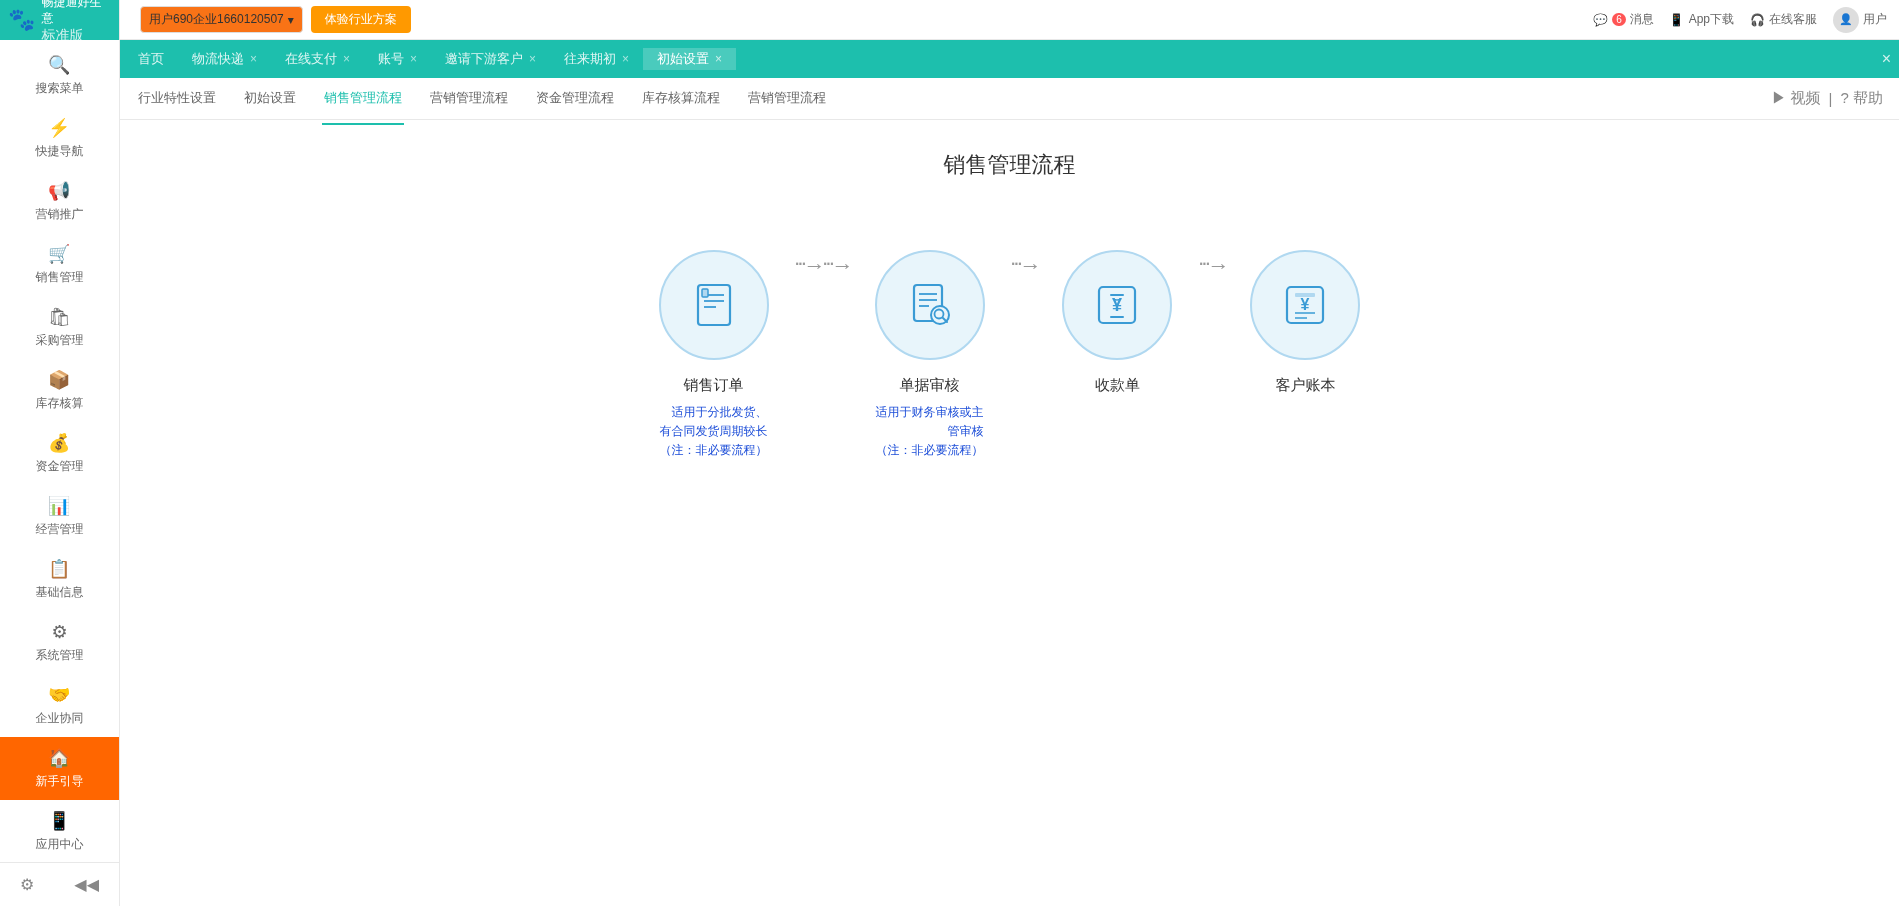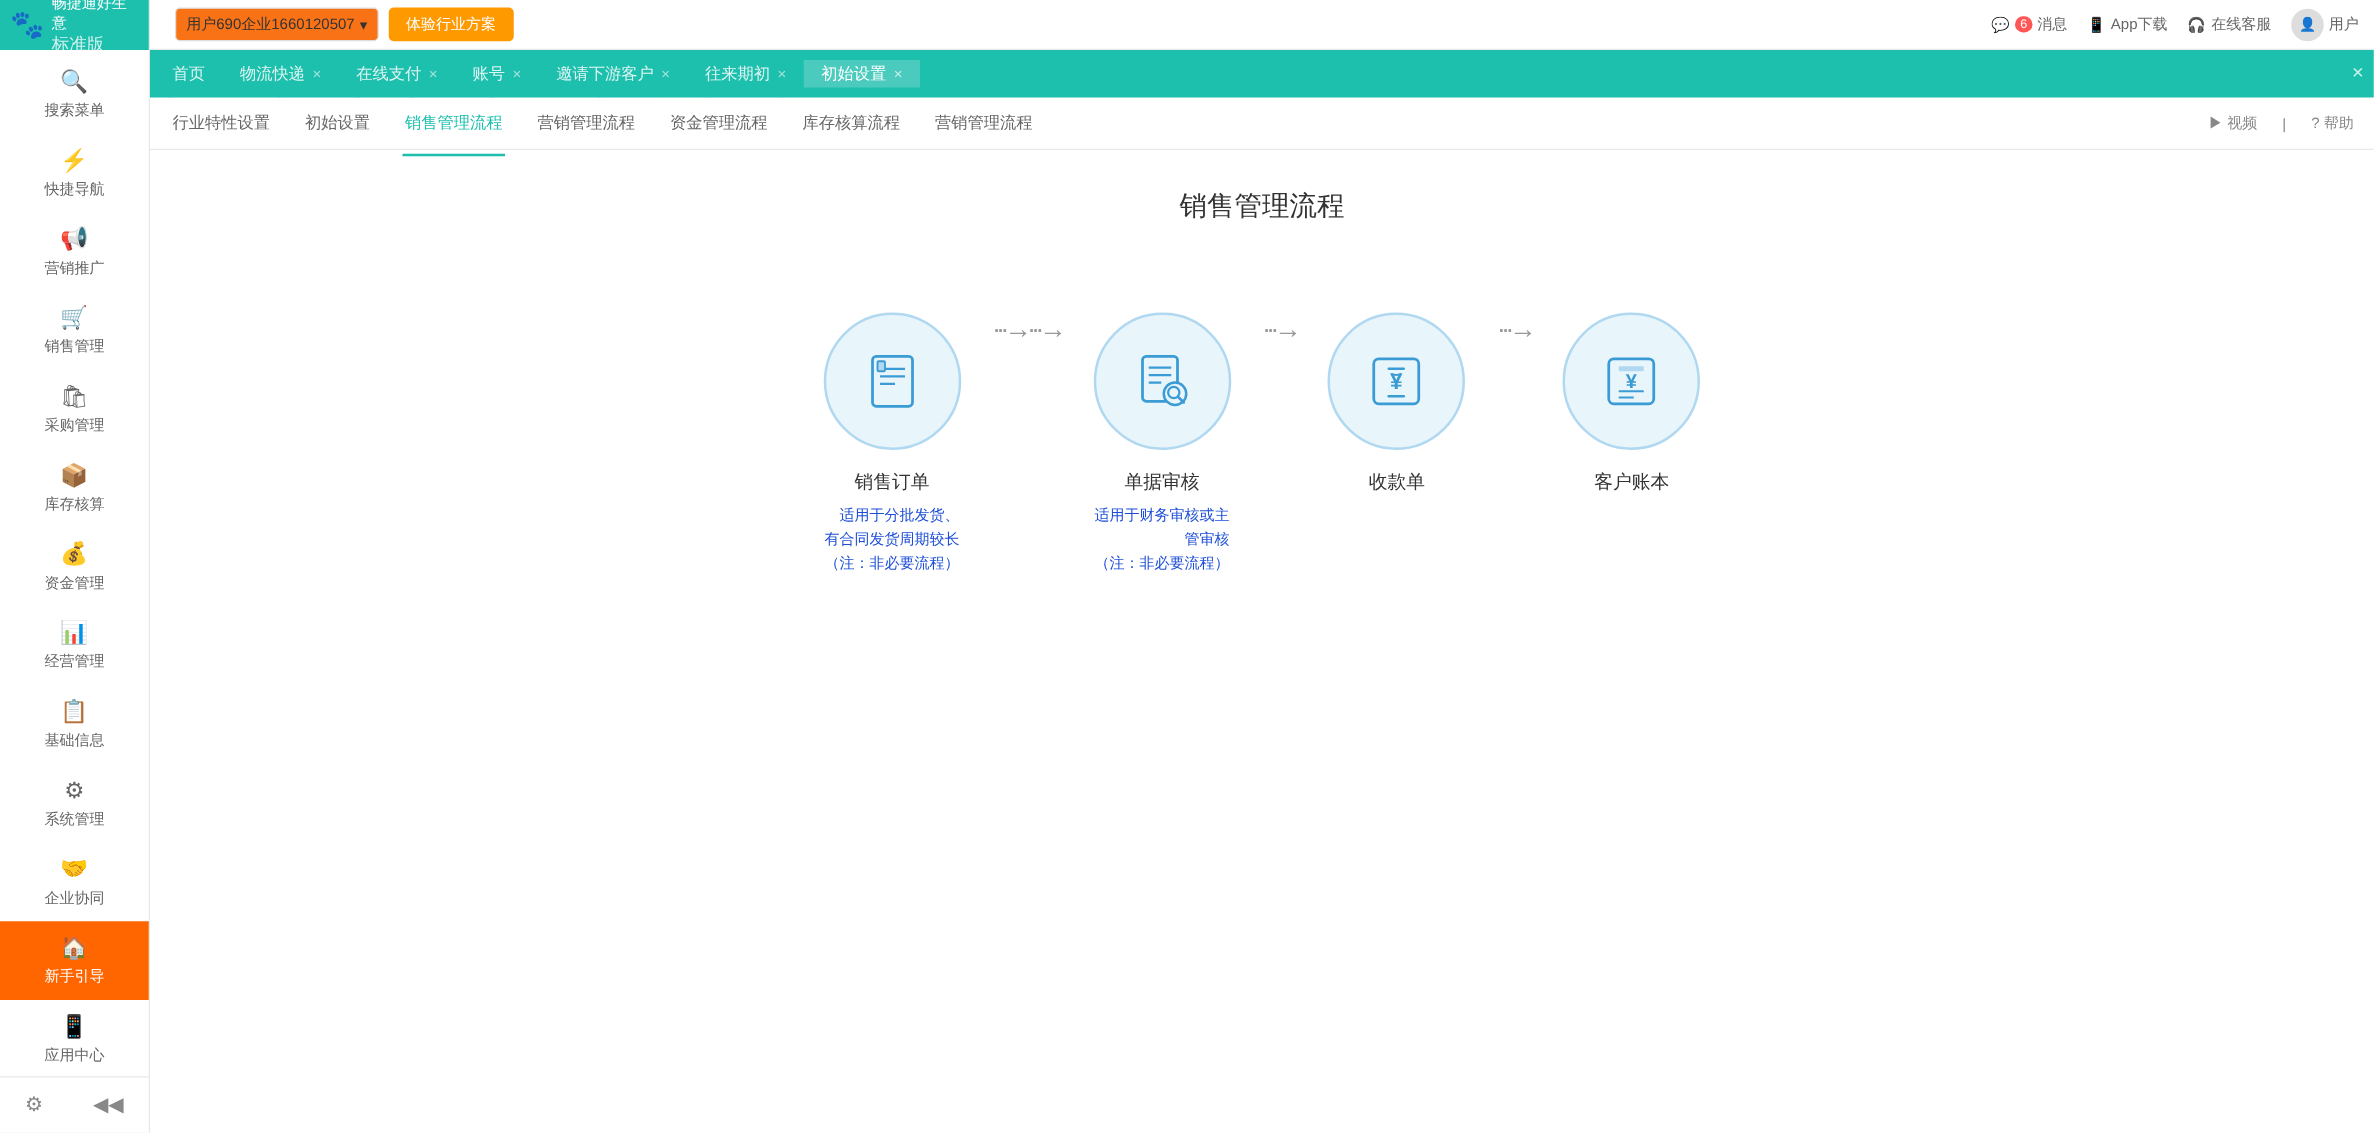--- a/index.html
+++ b/index.html
@@ -131,21 +131,21 @@
       font-size: 13px;
       color: #666;
       cursor: pointer;
       height: 52px;
       display: flex; align-items: center;
       border-bottom: 2px solid transparent;
       padding: 0 2px;
       white-space: nowrap;
     }
     .sub-tab.active { color: #1dbfad; border-bottom-color: #1dbfad; }
-    .sub-tabs-right { margin-left: auto; display: flex; gap: 20px; align-items: center; color: #888; font-size: 12px; cursor: pointer; }
+    .sub-tabs-right { margin-left: auto; display: flex; gap: 8px; align-items: center; color: #888; font-size: 15px; cursor: pointer; }
     .sub-tabs-right span { display: flex; align-items: center; gap: 3px; }
 
     
     .content-area {
       padding: 30px 20px;
     }
     .content-title {
       text-align: center;
       font-size: 22px;
       color: #333;

